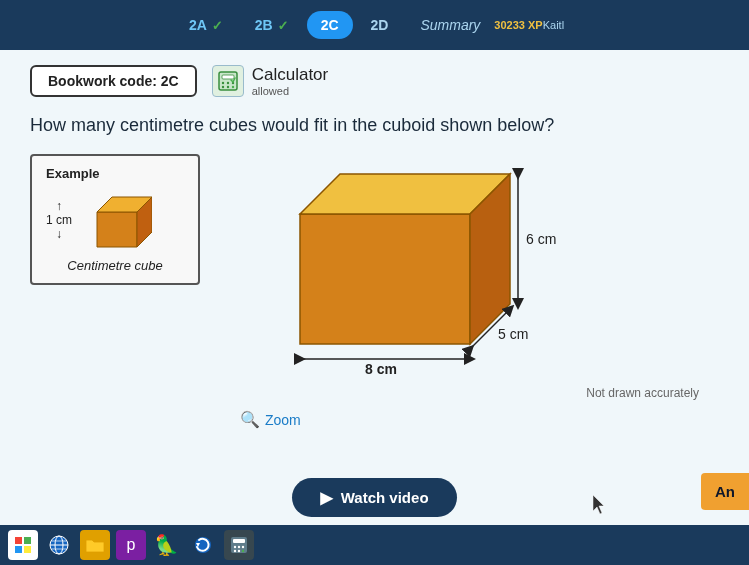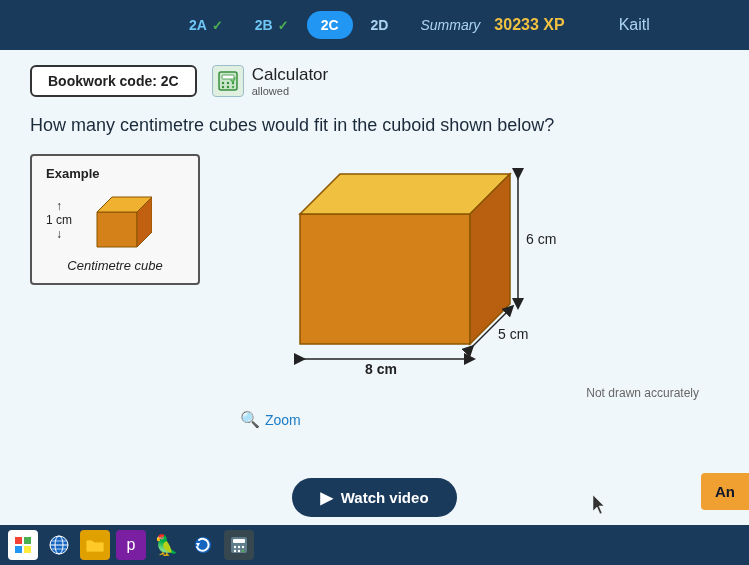--- a/index.html
+++ b/index.html
@@ -56,33 +56,32 @@
       background: transparent;
       color: #aad4ee;
       font-weight: 500;
       font-style: italic;
     }
     .check-icon {
       color: #4caf50;
       font-size: 13px;
     }
     .top-bar-right {
-      font-size: 16px;
+      font-size: 11px;
       color: #aad4ee;
       display: flex;
       align-items: center;
-      gap: 16px;
+      gap: 0;
     }
     .xp-badge {
       color: #f0c040;
       font-weight: 700;
     }
     .username {
       color: #aad4ee;
-      margin-left: 38px;
     }
 
     
     .main-content {
       background: #f0f7fa;
       width: 100%;
       height: calc(565px - 50px - 40px);
       padding: 15px 30px;
       position: relative;
     }

